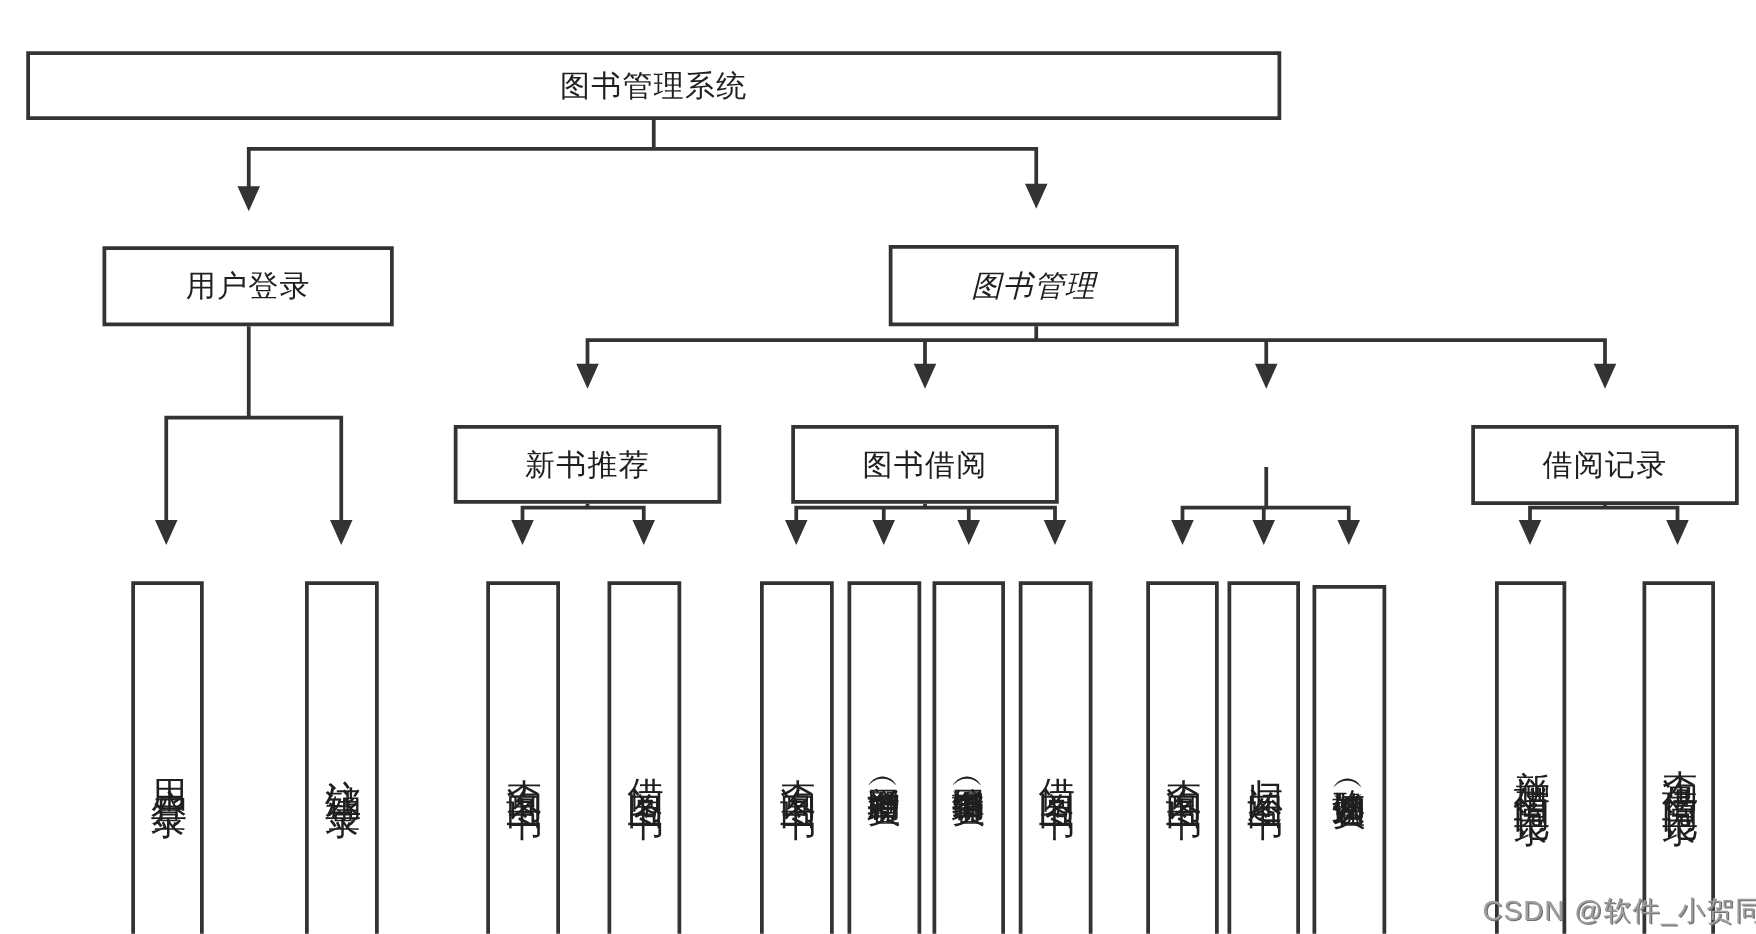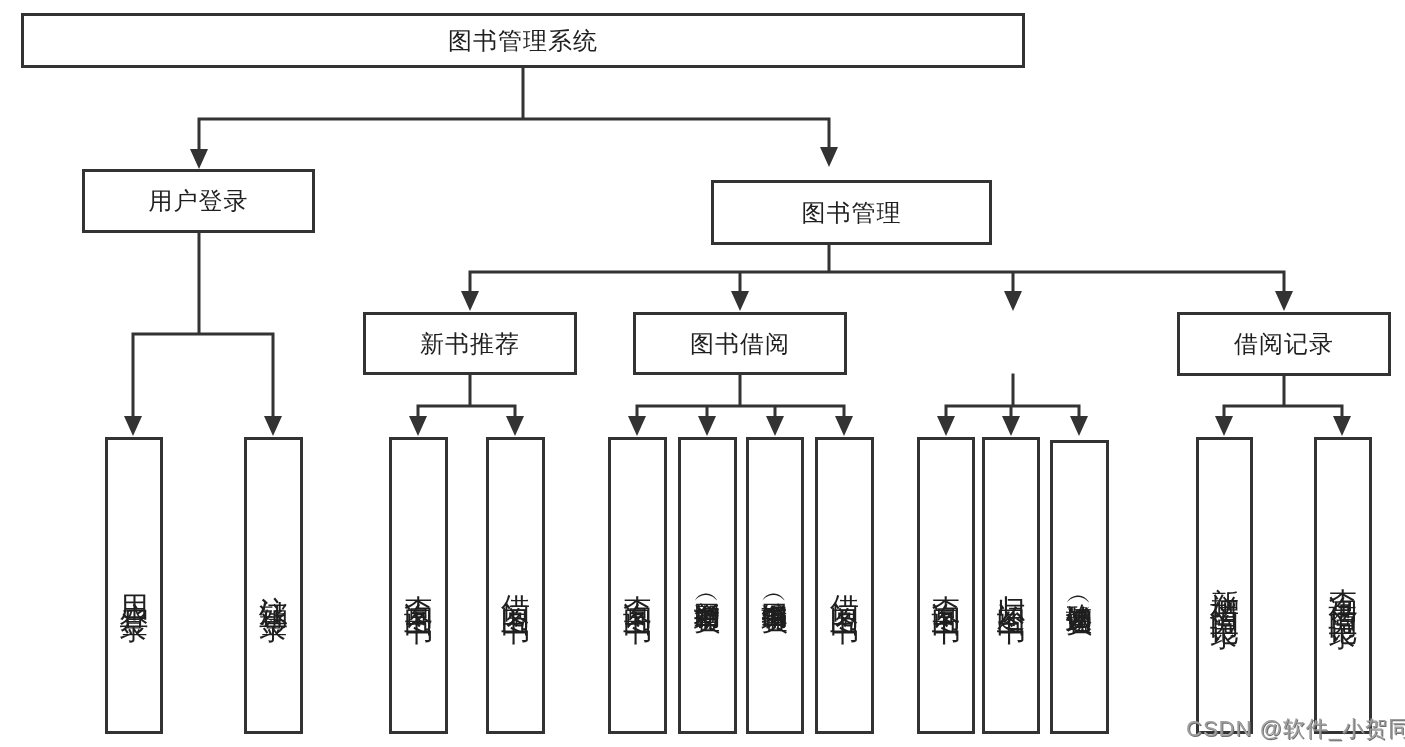--- a/index.html
+++ b/index.html
@@ -27,31 +27,32 @@
     pointer-events: none;
   }
   .box {
     position: absolute;
     box-sizing: border-box;
     border: 3px solid #333333;
     background: #ffffff;
     display: flex;
     align-items: center;
     justify-content: center;
+    margin-top: 28px;
   }
   .hlabel {
     font-size: 24px;
     letter-spacing: 1px;
     white-space: nowrap;
   }
   
   .root  { left: 21px;  top: 13px;  width: 1004px; height: 55px; }
   
   .b-user { left: 82px;  top: 169px; width: 233px; height: 64px; }
-  .b-mgmt { left: 711px; top: 180px; width: 281px; height: 65px; }
+  .b-mgmt { left: 711px; top: 168px; width: 232px; height: 65px; font-style: italic; }
   
   .m1 { left: 363px;  top: 312px; width: 214px; height: 63px; }
   .m2 { left: 633px;  top: 312px; width: 214px; height: 63px; }
   .m3 { left: 906px;  top: 312px; width: 214px; height: 63px; }
   .m4 { left: 1177px; top: 312px; width: 214px; height: 64px; }
   
   .leaf { top: 437px; height: 297px; width: 58px; }
   .leaf span {
     writing-mode: vertical-rl;
     text-orientation: mixed;

